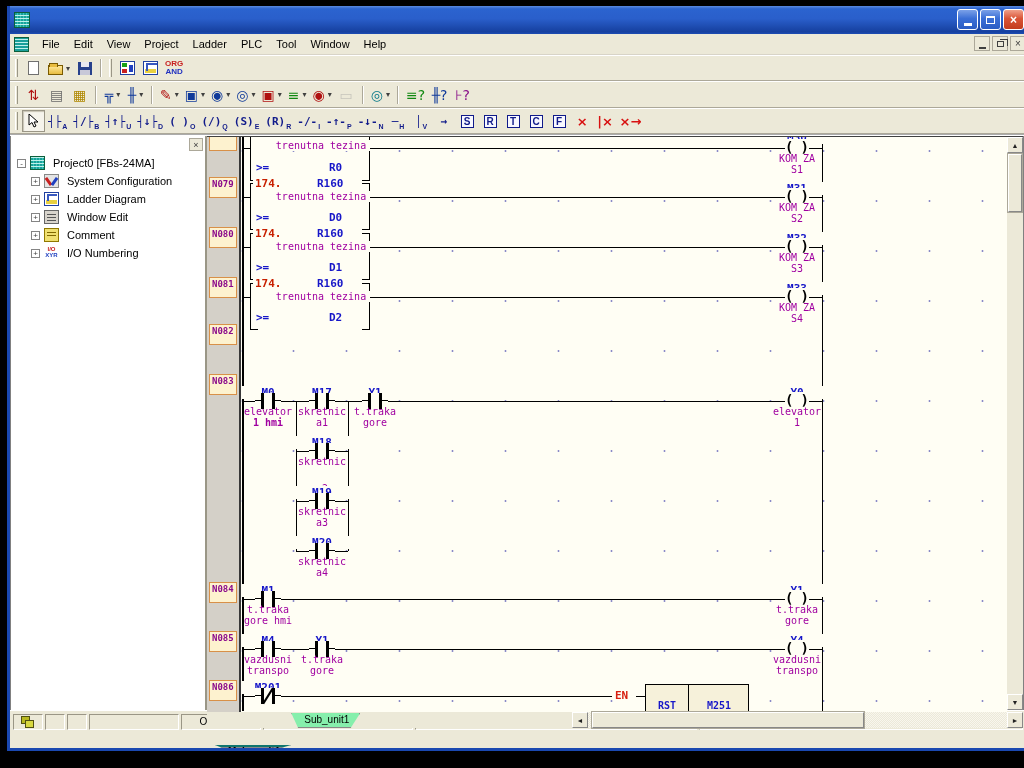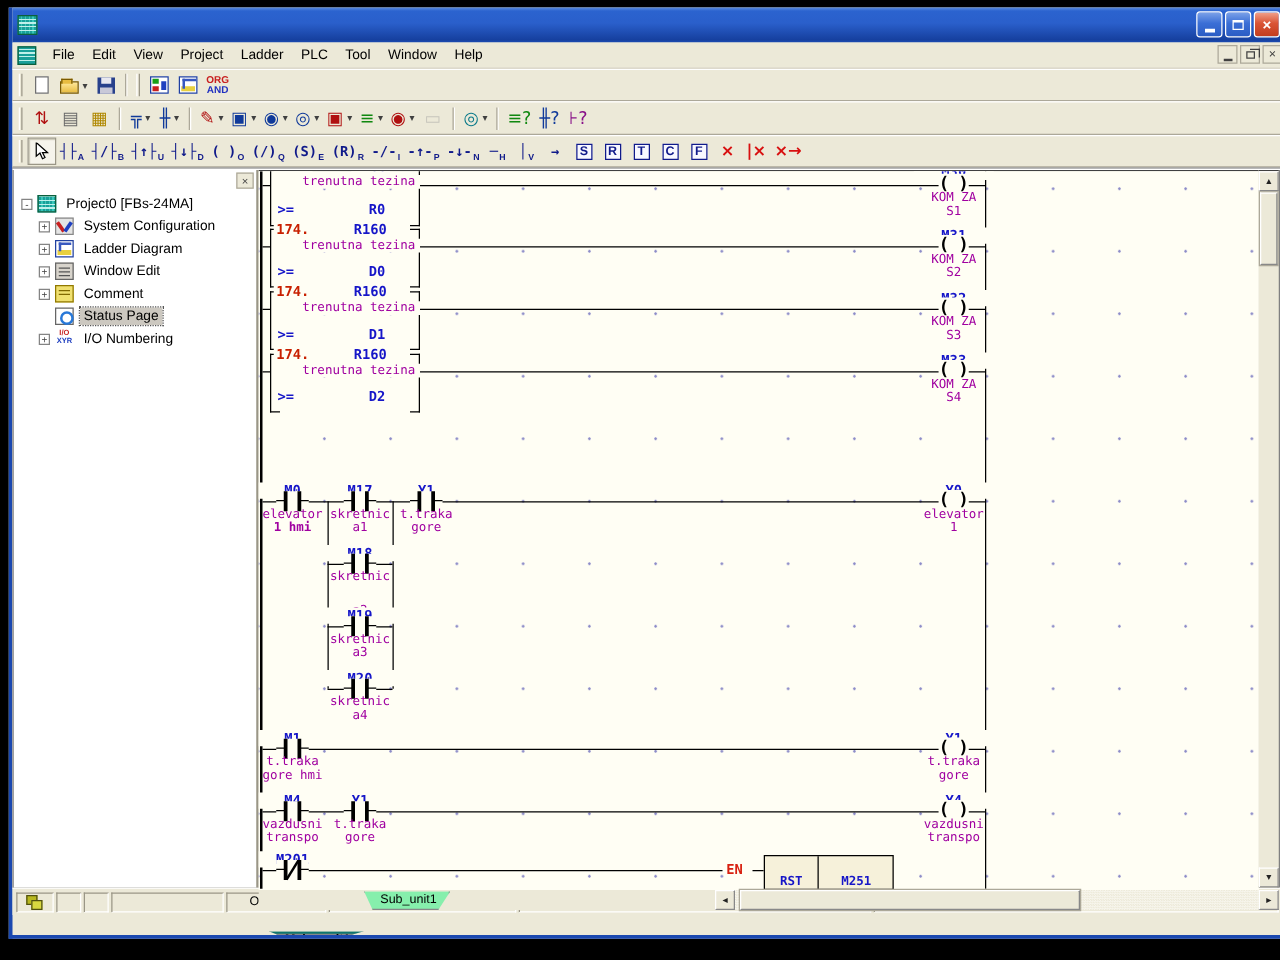--- a/index.html
+++ b/index.html
@@ -412,33 +412,40 @@
                 <span class="tlabel">Ladder Diagram</span>
               </div><div class="trow child">
                 <span class="texp">+</span>
                 <span class="ticon ti-tbl"></span>
                 <span class="tlabel">Window Edit</span>
               </div><div class="trow child">
                 <span class="texp">+</span>
                 <span class="ticon ti-cmt"></span>
                 <span class="tlabel">Comment</span>
               </div><div class="trow child">
-                <span class="texp none">+</span>
-                <span class="ticon ti-stat"></span>
-                <span class="tlabel sel">Status Page</span>
-              </div><div class="trow child">
                 <span class="texp">+</span>
                 <span class="ticon ti-io"><span class="r1">I/O</span><br><span class="r2">XYR</span></span>
                 <span class="tlabel">I/O Numbering</span>
               </div></span>
       </div>
     </div>
 
     <div class="right-col">
       <div class="ladder-doc">
+        <div class="gutter">
+          <div class="netlabel" style="top:-8px;height:22px;"></div>
+          <div class="netlabel" style="top:40px;">N079</div>
+          <div class="netlabel" style="top:90px;">N080</div>
+          <div class="netlabel" style="top:140px;">N081</div>
+          <div class="netlabel" style="top:187px;">N082</div>
+          <div class="netlabel" style="top:237px;">N083</div>
+          <div class="netlabel" style="top:445px;">N084</div>
+          <div class="netlabel" style="top:494px;">N085</div>
+          <div class="netlabel" style="top:543px;">N086</div>
+        </div>
 
         <div class="canvas">
           <div class="rail-l"></div>
           <div class="rail-r"></div>
 
           <div class="hl" style="left:3px;top:11px;width:6px;"></div>
           <div class="brL" style="left:9px;top:-6px;height:50px;"></div>
           <div class="brR" style="left:121px;top:-6px;height:50px;"></div>
           <span class="lblv" style="left:12px;top:-10px;">174.</span>
           <span class="lblb" style="left:74px;top:-10px;">R160</span>

